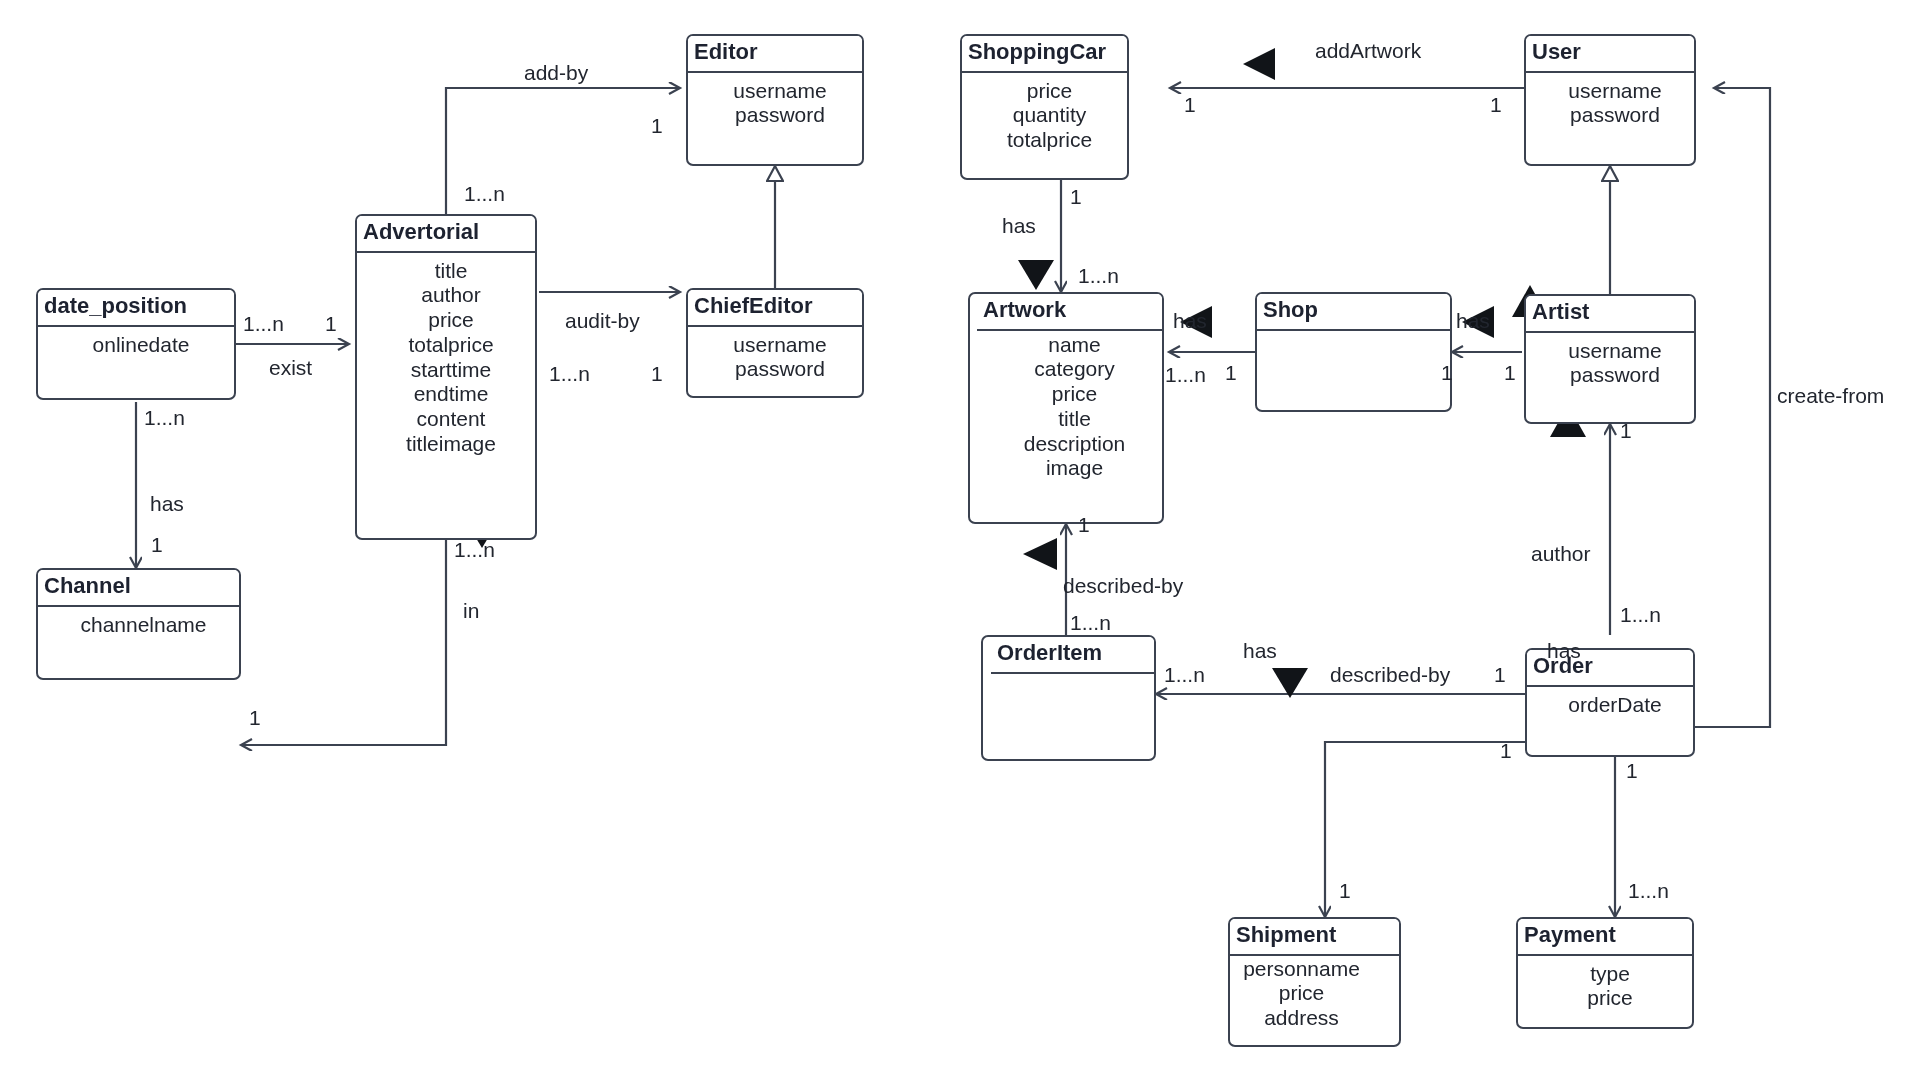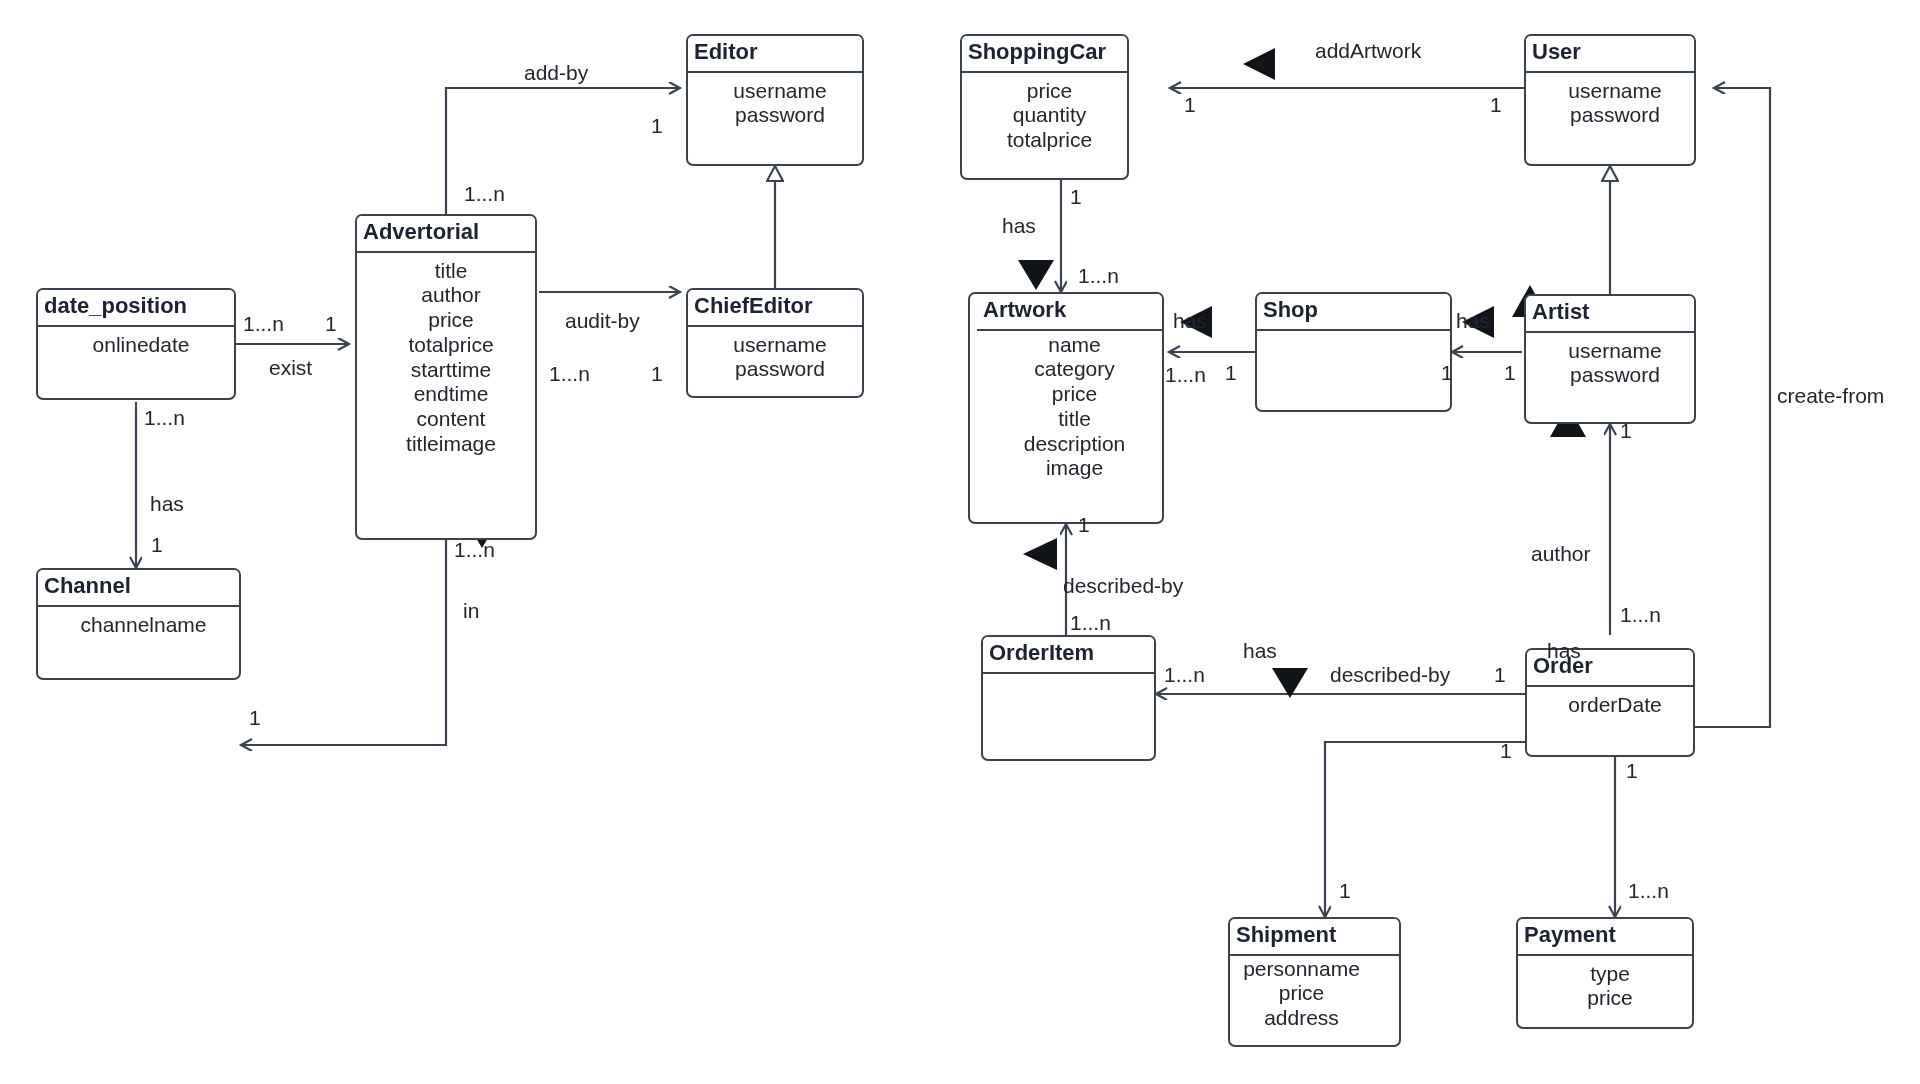--- a/index.html
+++ b/index.html
@@ -222,21 +222,21 @@
   </div>
 
   <div class="uml-class" style="left:1524px; top:294px; width:172px; height:130px;">
     <div class="uml-title">Artist</div>
     <div class="uml-attrs">
       <div>username</div>
       <div>password</div>
     </div>
   </div>
 
-  <div class="uml-class" style="left:981px; top:635px; width:175px; height:126px;">
+  <div class="uml-class" style="left:981px; top:635px; width:175px; height:126px;padding-left:8px;">
     <div class="uml-title">OrderItem</div>
     <div class="uml-attrs"></div>
   </div>
 
   <div class="uml-class" style="left:1525px; top:648px; width:170px; height:109px;">
     <div class="uml-title">Order</div>
     <div class="uml-attrs">
       <div>orderDate</div>
     </div>
   </div>

